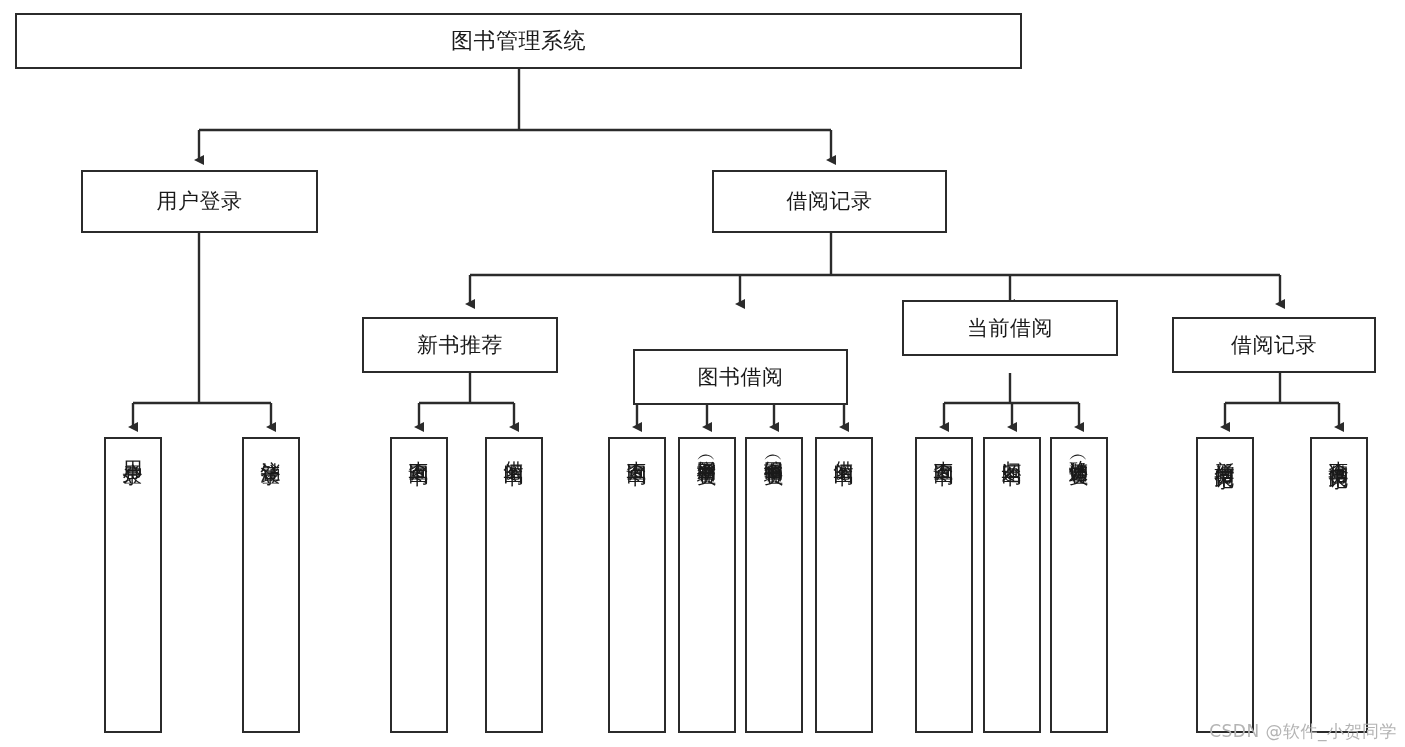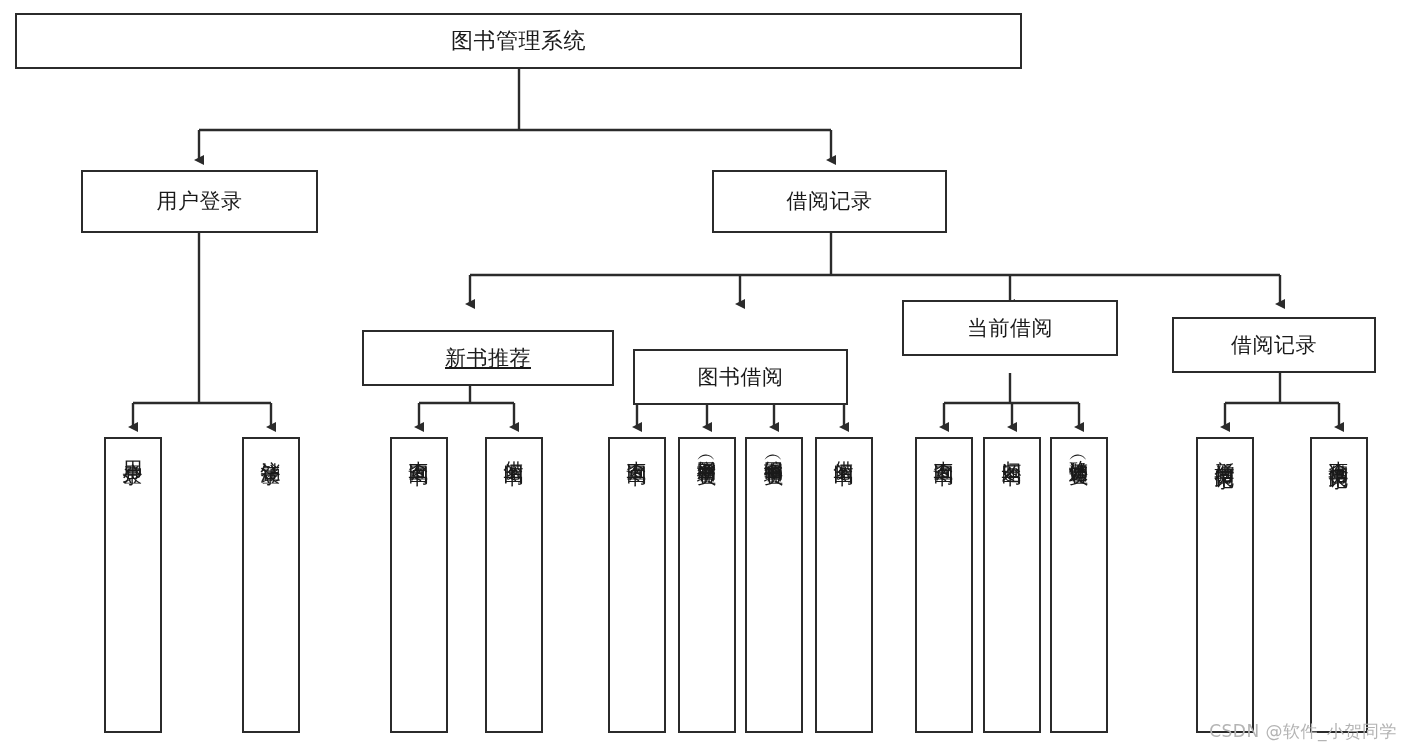--- a/index.html
+++ b/index.html
@@ -136,21 +136,21 @@
     <span class="label">图书管理系统</span>
   </div>
 
   <div class="node h" style="left:81px; top:170px; width:237px; height:63px;">
     <span class="label">用户登录</span>
   </div>
   <div class="node h" style="left:712px; top:170px; width:235px; height:63px;">
     <span class="label">借阅记录</span>
   </div>
 
-  <div class="node h" style="left:362px; top:330px; width:252px; height:56px;text-decoration:underline;">
+  <div class="node h" style="left:362px; top:317px; width:196px; height:56px;">
     <span class="label">新书推荐</span>
   </div>
   <div class="node h" style="left:633px; top:317px; width:215px; height:56px;margin-top:32px;">
     <span class="label">图书借阅</span>
   </div>
   <div class="node h" style="left:902px; top:300px; width:216px; height:56px;">
     <span class="label">当前借阅</span>
   </div>
   <div class="node h" style="left:1172px; top:317px; width:204px; height:56px;">
     <span class="label">借阅记录</span>

